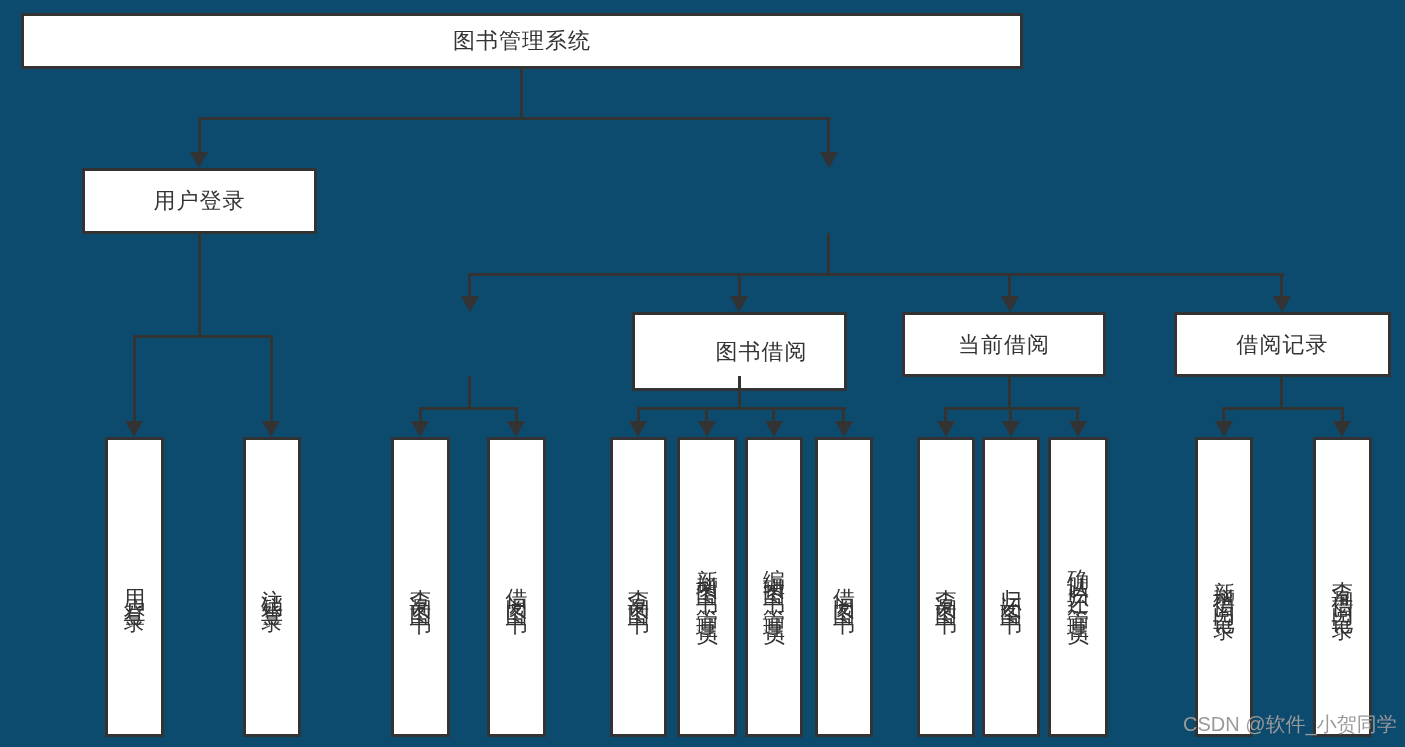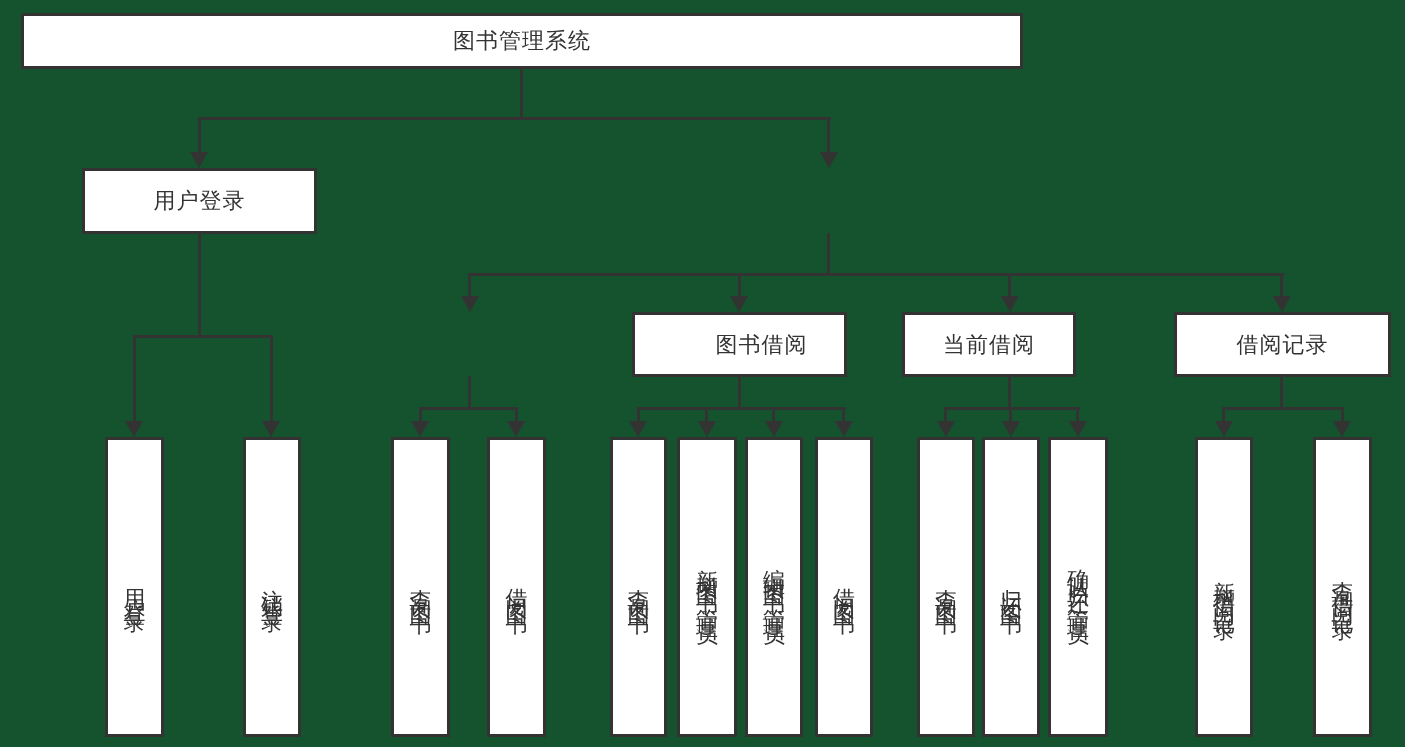--- a/index.html
+++ b/index.html
@@ -5,21 +5,21 @@
   :root{
     --line:#333333;
     --text:#333333;
     --box-bg:#ffffff;
     --wm:#9a9a9a;
   }
   html,body{margin:0;padding:0;background:#ffffff;}
   #canvas{
     position:relative;
     width:1405px;height:747px;
-    background:#14532d;
+    background:#0c4a6e;
     font-family:"Liberation Sans", sans-serif;
     overflow:hidden;
   }
   .box{
     position:absolute;
     box-sizing:border-box;
     background:var(--box-bg);
     border:3px solid var(--line);
     display:flex;align-items:center;justify-content:center;
     color:var(--text);
@@ -82,24 +82,24 @@
   <div class="hline" style="left:468px;top:273px;width:816px;"></div>
   <div class="vline" style="left:468px;top:273px;height:24px;"></div>
   <div class="arrow" style="left:461px;top:296px;"></div>
   <div class="vline" style="left:738px;top:273px;height:24px;"></div>
   <div class="arrow" style="left:730px;top:296px;"></div>
   <div class="vline" style="left:1008px;top:273px;height:24px;"></div>
   <div class="arrow" style="left:1001px;top:296px;"></div>
   <div class="vline" style="left:1280px;top:273px;height:24px;"></div>
   <div class="arrow" style="left:1273px;top:296px;"></div>
 
-  <div class="box" style="left:632px;top:312px;width:215px;height:65px;padding-left:44px;">
+  <div class="box" style="left:632px;top:312px;width:215px;height:79px;padding-left:44px;">
     <span class="label">图书借阅</span>
   </div>
-  <div class="box" style="left:902px;top:312px;width:174px;height:65px;">
+  <div class="box" style="left:902px;top:312px;width:204px;height:65px;">
     <span class="label">当前借阅</span>
   </div>
   <div class="box" style="left:1174px;top:312px;width:217px;height:65px;">
     <span class="label">借阅记录</span>
   </div>
 
   <div class="vline" style="left:468px;top:376px;height:34px;"></div>
   <div class="hline" style="left:419px;top:407px;width:99px;"></div>
   <div class="vline" style="left:419px;top:407px;height:15px;"></div>
   <div class="arrow" style="left:411px;top:421px;"></div>
@@ -170,14 +170,15 @@
     <span class="label">确认归还（管理员）</span>
   </div>
 
   <div class="box vbox" style="left:1195px;top:437px;width:58px;height:300px;">
     <span class="label">新增借阅记录</span>
   </div>
   <div class="box vbox" style="left:1313px;top:437px;width:59px;height:300px;">
     <span class="label">查询借阅记录</span>
   </div>
 
+  <div class="watermark">CSDN @软件_小贺同学</div>
 
 </div>
 
 </body></html>

